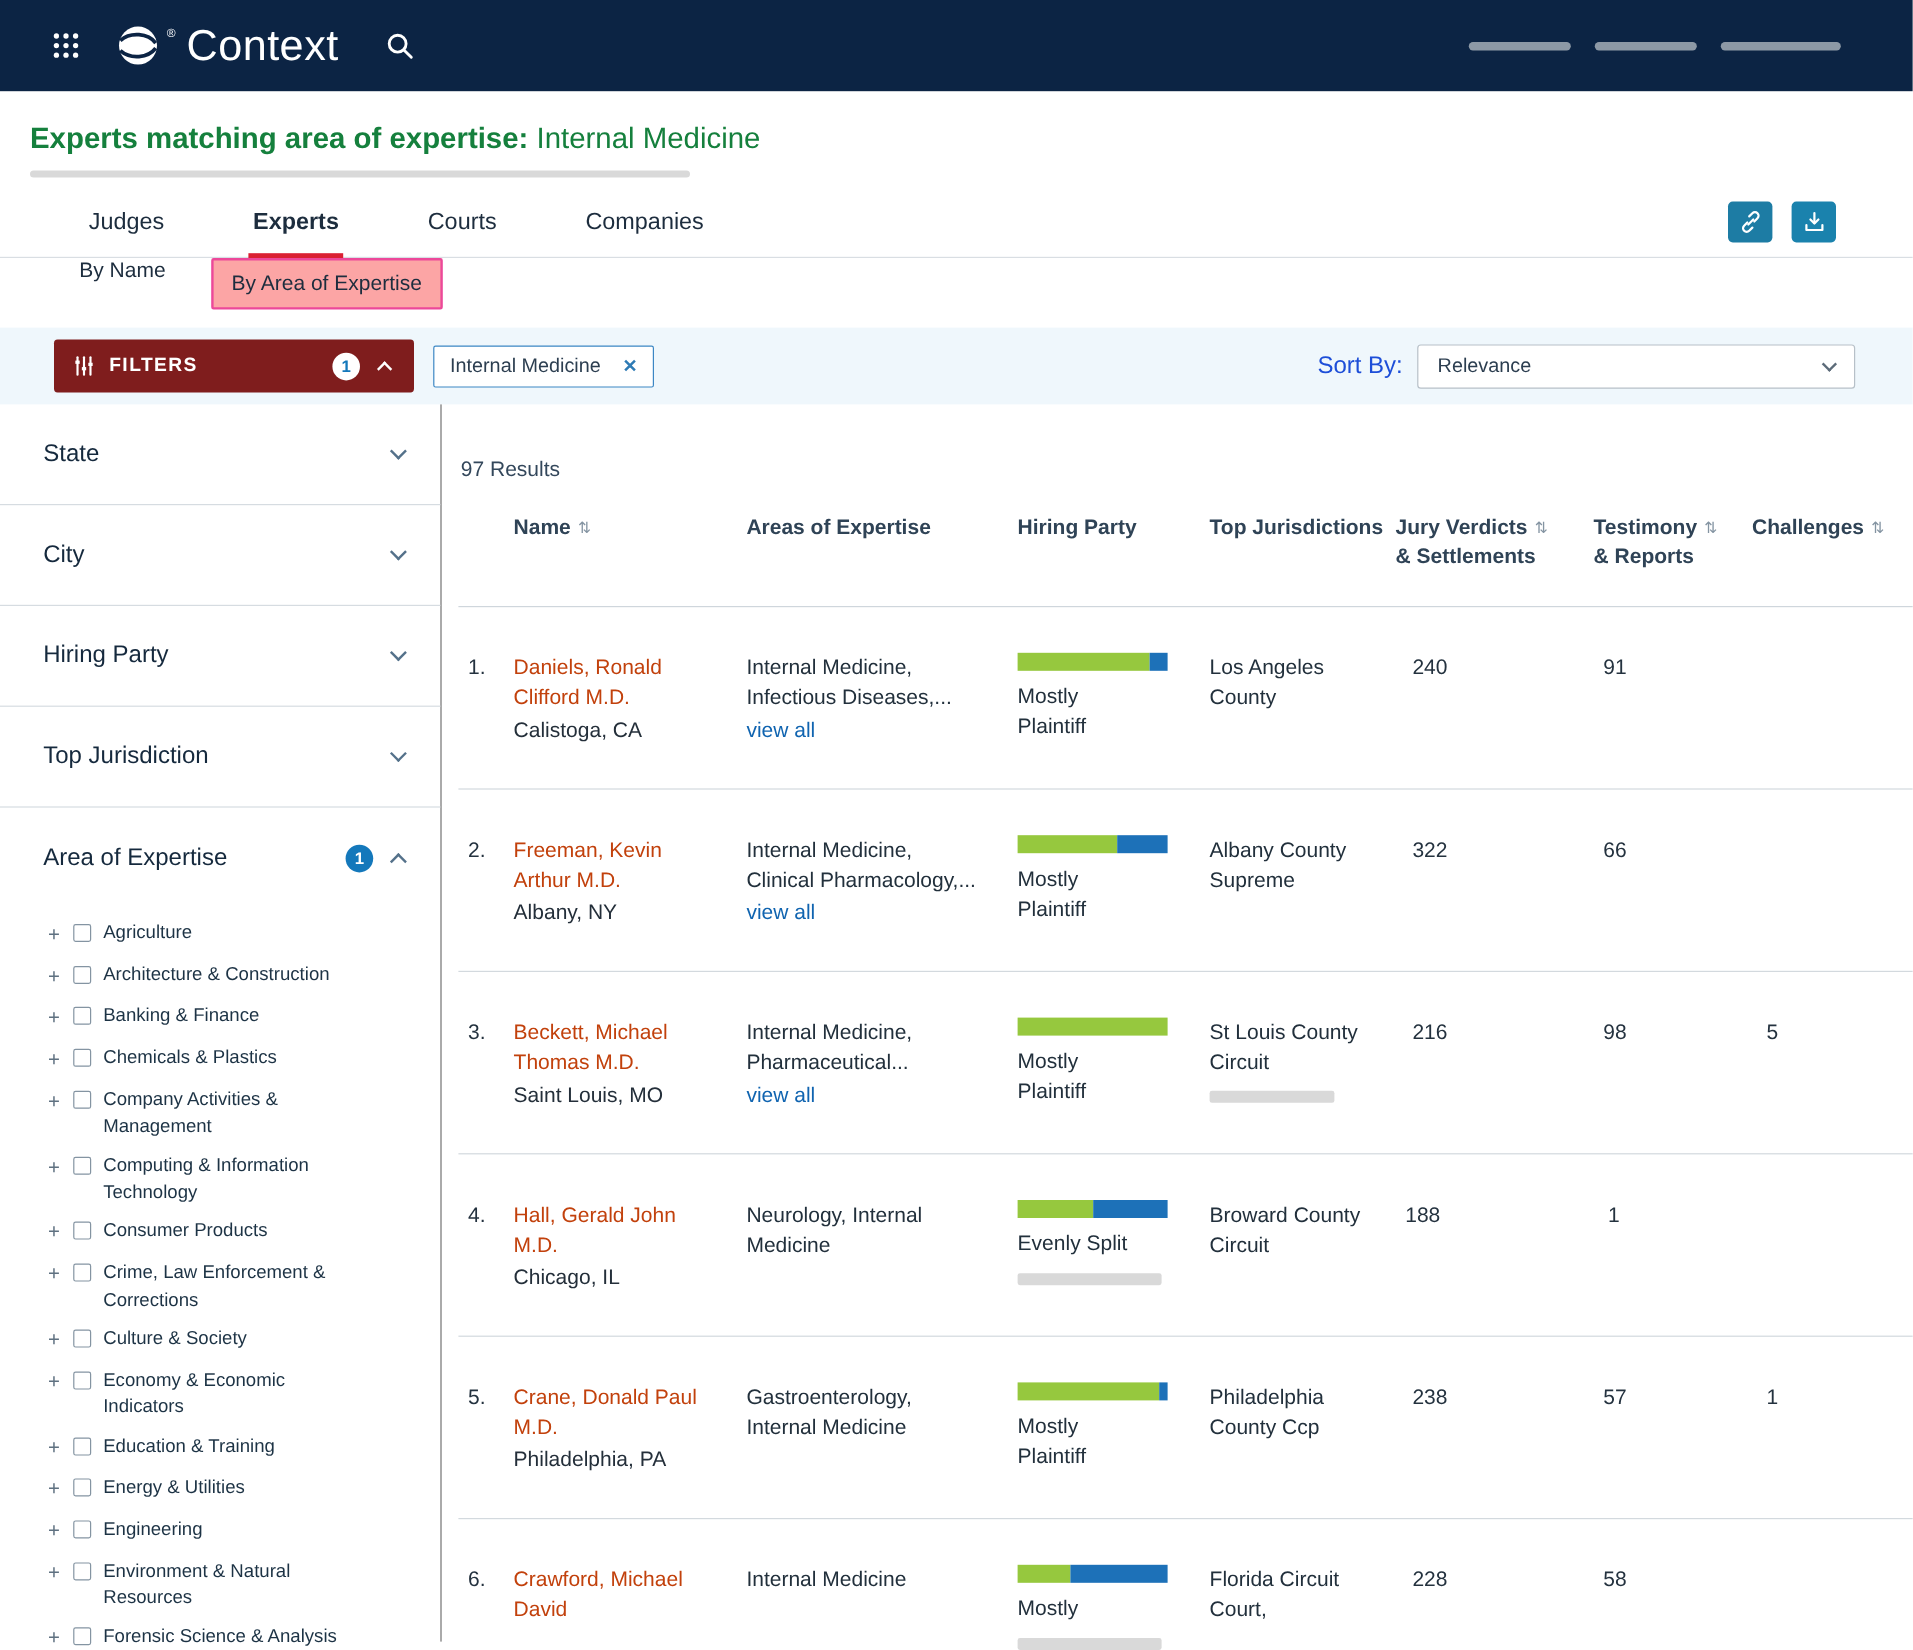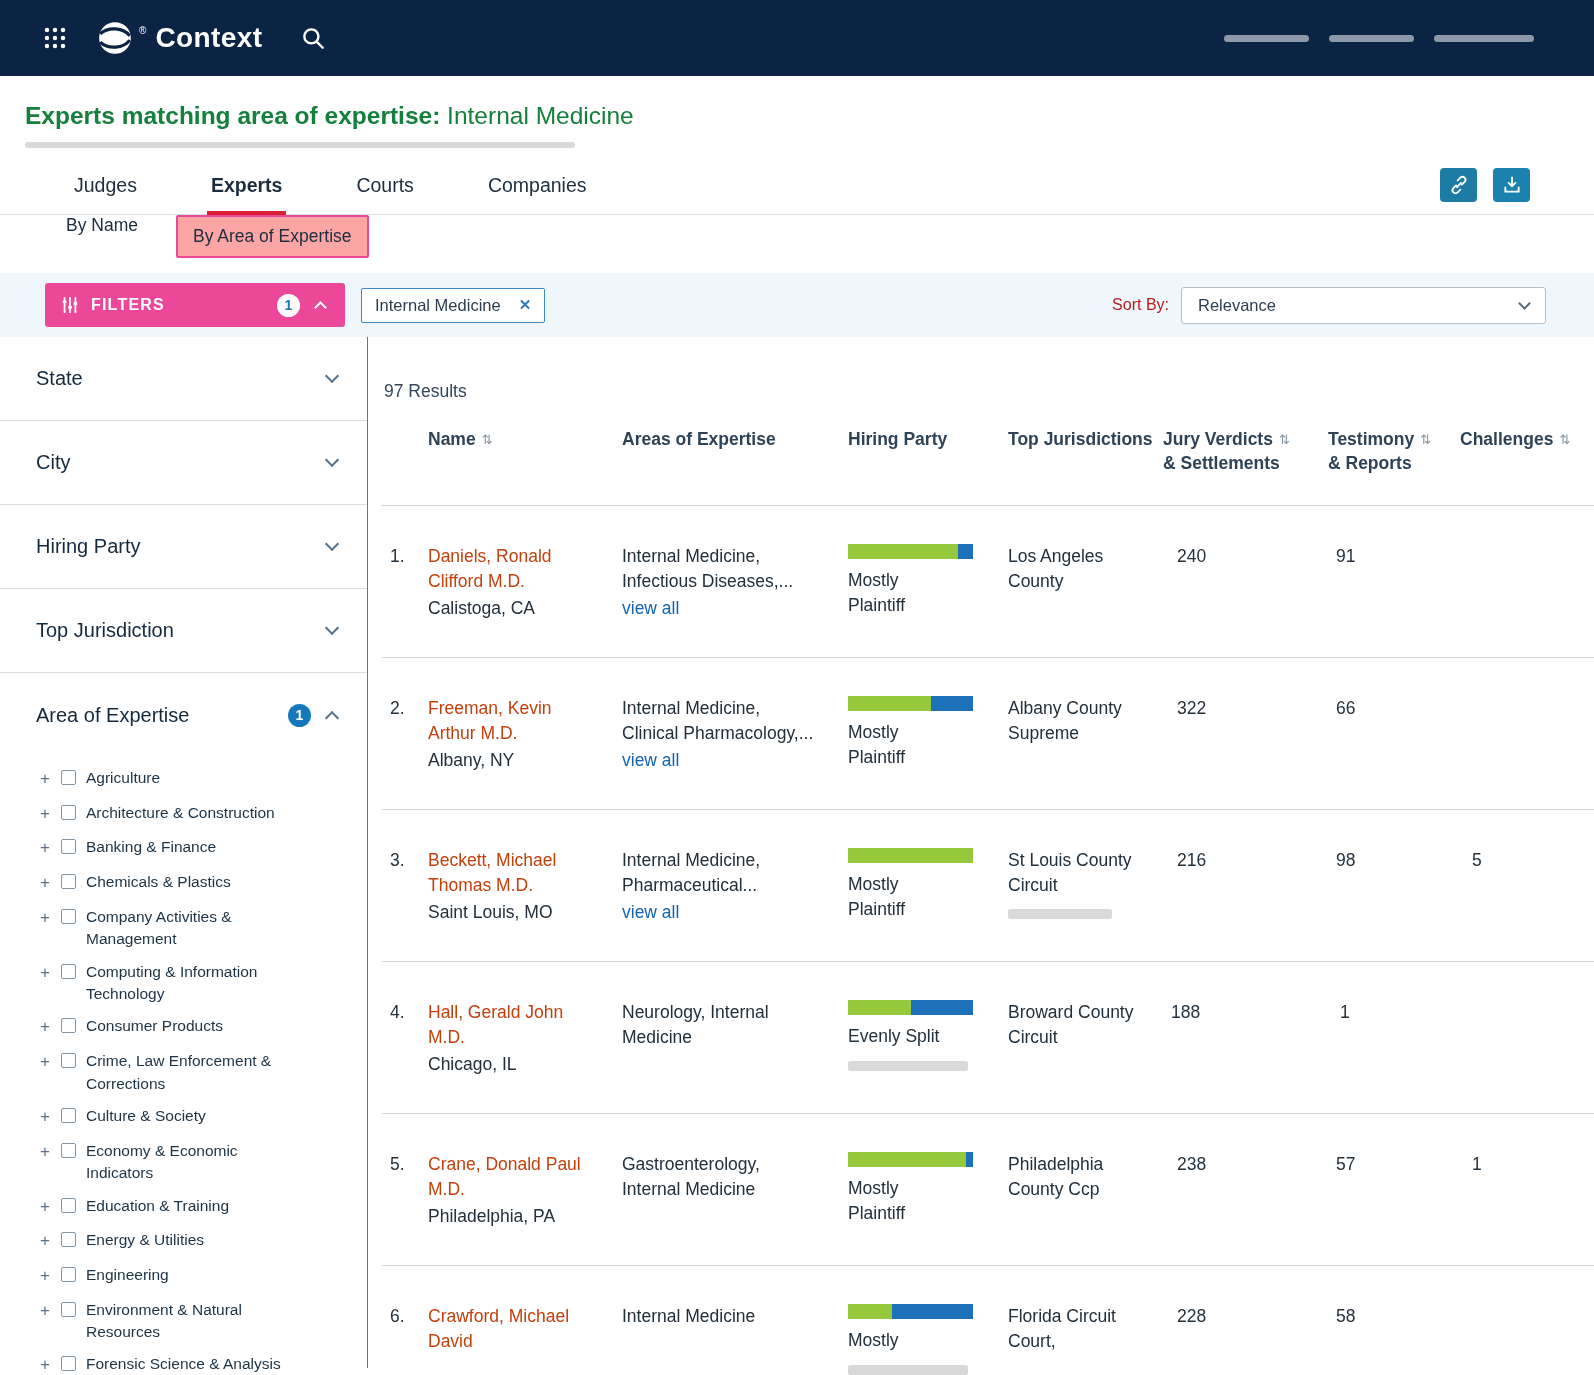--- a/index.html
+++ b/index.html
@@ -4,21 +4,21 @@
 <style>
 *{box-sizing:border-box;margin:0;padding:0}
 html,body{width:1594px;height:1375px}
 body{overflow:hidden;font-family:"Liberation Sans",sans-serif;background:#fff;color:#1d2d3e;position:relative}
 
 
 .topbar{height:76px;background:#0c2444;display:flex;align-items:center;padding:0 60px 0 44px}
 .grid-icon{margin-right:30px;display:flex;cursor:pointer}
 .logo{display:flex;align-items:center;gap:9px;color:#fff;cursor:pointer}
 .logo .sup{font-size:10px;align-self:flex-start;margin:6px 0 0 -4px}
-.logo .word{font-size:28px;font-weight:700;letter-spacing:.4px}
+.logo .word{font-size:36px;font-weight:400;letter-spacing:.4px}
 .search-btn{margin-left:38px;display:flex;cursor:pointer}
 .topbar-right{margin-left:auto;display:flex;gap:20px;align-items:center}
 .navph{height:7px;border-radius:4px;background:#8d99a6}
 .navph.w1,.navph.w2{width:85px}.navph.w3{width:100px}
 
 
 .pagetitle{margin:26px 0 0 25px;font-size:24.5px;font-weight:400;color:#15803d}
 .pagetitle .b{font-weight:700}
 .title-bar{width:550px;height:6px;border-radius:3px;background:#d9d9d9;margin:12px 0 0 25px}
 
@@ -30,30 +30,30 @@
 .iconbtn{width:37px;height:34px;border:none;border-radius:4px;background:#1d7ca4;display:flex;align-items:center;justify-content:center;cursor:pointer}
 .iconbtn.download{background:#1a82ad}
 
 
 .subtabs{display:flex;align-items:flex-start;gap:38px;padding-left:66px;height:58px}
 .subtab{font-size:17.5px;color:#1d2d3e;cursor:pointer}
 .subtab.boxed{border:2px solid #ec4899;background:#fca5a5;padding:9px 15px;border-radius:2px}
 
 
 .filterband{height:64px;background:#eff7fc;display:flex;align-items:center;padding:0 48px 0 45px}
-.filtersbtn{width:300px;height:44px;background:#ec4899;border:none;border-radius:3px;color:#fff;display:flex;align-items:center;padding:0 16px;cursor:pointer}
+.filtersbtn{width:300px;height:44px;background:#7f1d1d;border:none;border-radius:3px;color:#fff;display:flex;align-items:center;padding:0 16px;cursor:pointer}
 .filtersbtn .ficon{margin-right:12px;display:flex}
 .filtersbtn .flabel{font-size:16px;font-weight:700;letter-spacing:1.2px;color:#fff}
 .fbadge{margin-left:auto;width:23px;height:23px;border-radius:50%;background:#fff;color:#1478bb;font-size:14px;font-weight:700;display:flex;align-items:center;justify-content:center}
 .chevup-w{width:9px;height:9px;border-left:2.5px solid #fff;border-top:2.5px solid #fff;transform:rotate(45deg);margin:4px 4px 0 16px}
 .chip{margin-left:16px;background:#fff;border:1px solid #3c87c4;height:35px;display:flex;align-items:center;gap:18px;padding:0 13px;border-radius:2px}
 .chip .clabel{font-size:16.5px;color:#2c3e50}
 .chip .x{color:#2e7bb5;font-size:15px;font-weight:700;cursor:pointer}
 .sortwrap{margin-left:auto;display:flex;align-items:center;gap:12px}
-.sortlabel{font-size:16px;color:#b91c1c}
+.sortlabel{font-size:20px;color:#1d4ed8}
 .sortsel{width:365px;height:37px;background:#fff;border:1px solid #b7c0c8;border-radius:3px;display:flex;align-items:center;justify-content:space-between;padding:0 16px;font-size:16.5px;color:#2c3e50;cursor:pointer}
 .chevdown{width:9px;height:9px;border-right:2px solid #5c6b79;border-bottom:2px solid #5c6b79;transform:rotate(45deg);margin-top:-4px}
 
 
 .content{display:flex;height:1031px}
 .sidebar{width:368px;border-right:1px solid #737373;flex:none}
 .fsec{height:84px;border-bottom:1px solid #d6dce1;display:flex;align-items:center;justify-content:space-between;padding:0 30px 0 36px;cursor:pointer}
 .fsec .slabel{font-size:20px;color:#15293d}
 .chev{width:10px;height:10px;border-right:2.2px solid #54718a;border-bottom:2.2px solid #54718a;flex:none}
 .chev.down{transform:rotate(45deg);margin-top:-5px}

